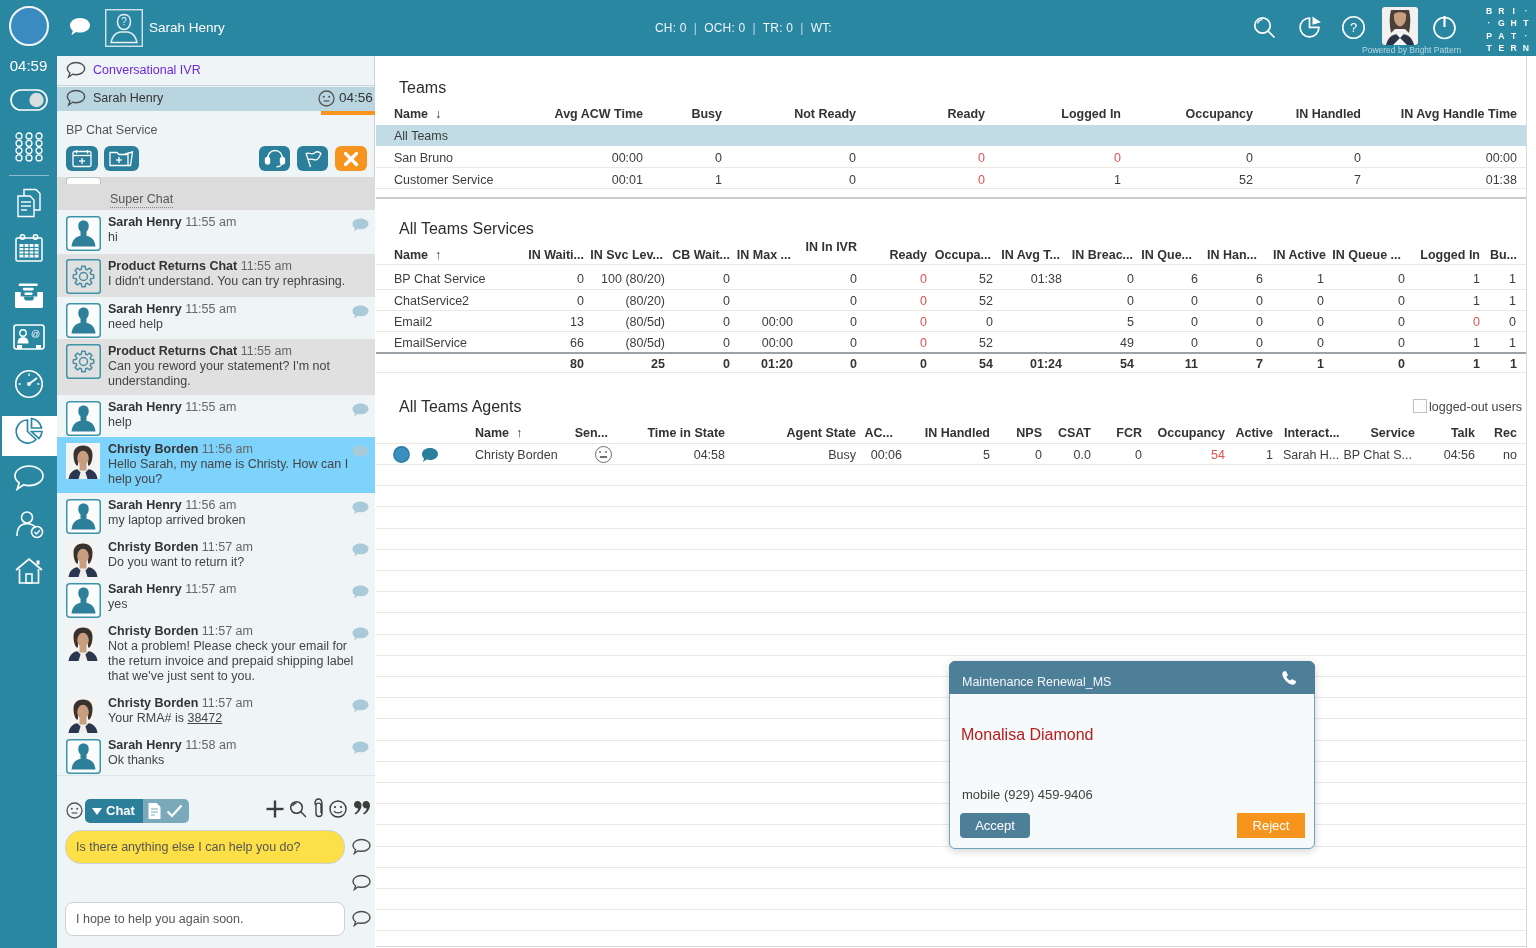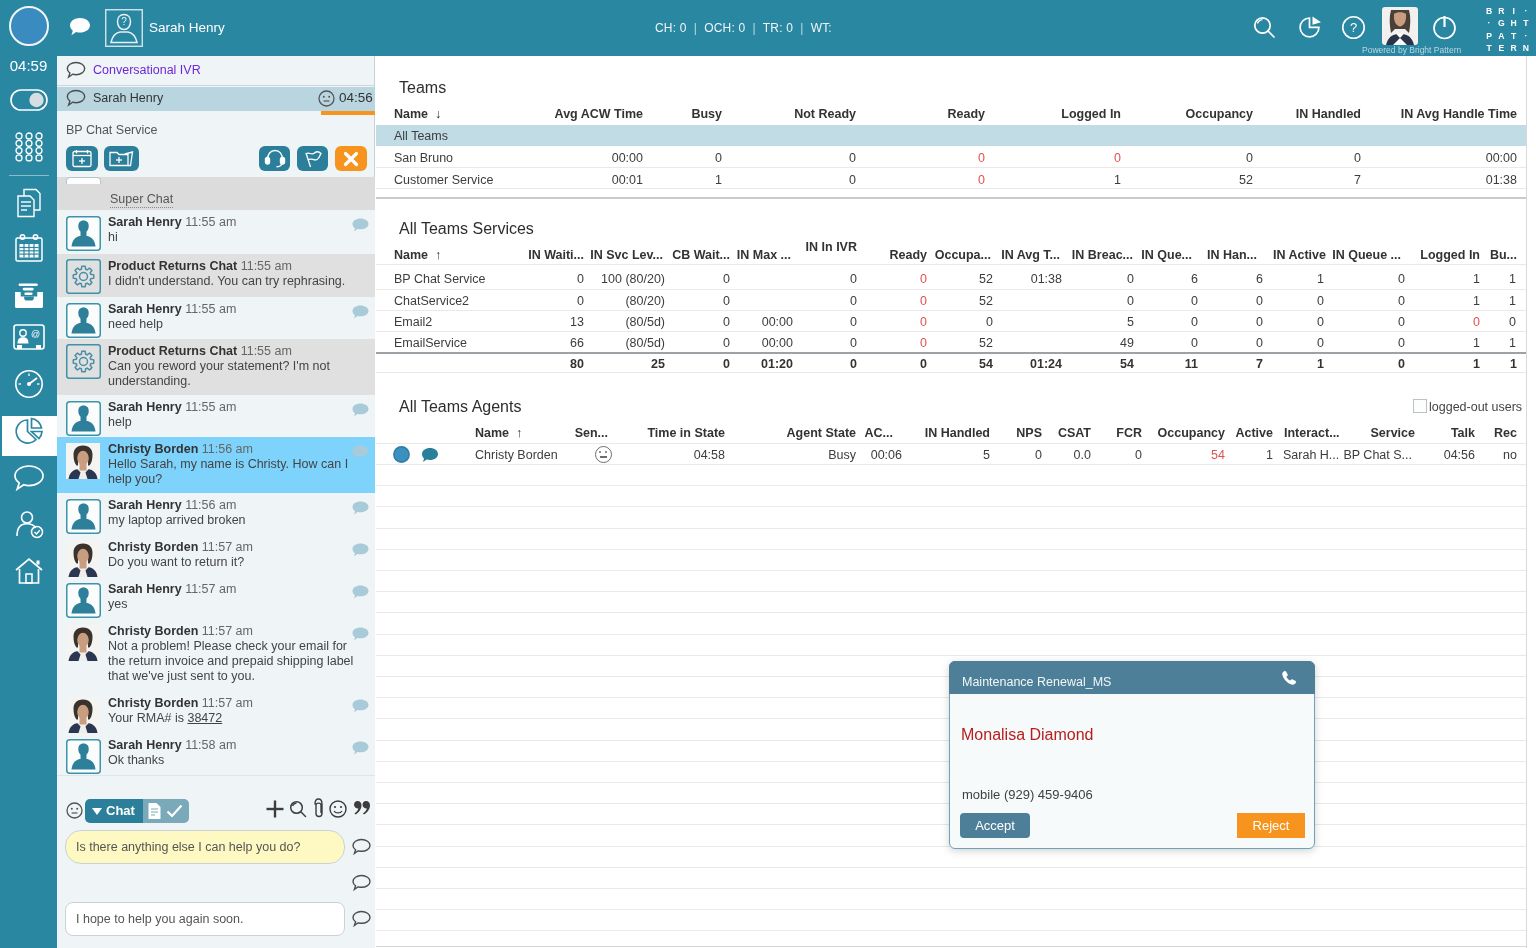--- a/index.html
+++ b/index.html
@@ -491,21 +491,21 @@
           <circle cx="12" cy="7" r="1.1" fill="#3d3d3d"></circle>
           <path d="M5 11 C6.5 13.6 11.5 13.6 13 11" fill="none" stroke="#3d3d3d" stroke-width="1.3"></path>
         </svg>
       <svg class="abs" style="left:297px; top:25px;" width="16" height="14" viewBox="0 0 16 14">
           <g fill="#3d3d3d">
             <path d="M3.5 0 C6 0 7.5 1.8 7.5 4.2 C7.5 8 5 11.5 1.5 13.5 L0.5 12.3 C2.8 10.8 4 9.2 4.3 7.5 C2 7.5 0 6.2 0 3.8 C0 1.6 1.5 0 3.5 0 Z"></path>
             <path d="M3.5 0 C6 0 7.5 1.8 7.5 4.2 C7.5 8 5 11.5 1.5 13.5 L0.5 12.3 C2.8 10.8 4 9.2 4.3 7.5 C2 7.5 0 6.2 0 3.8 C0 1.6 1.5 0 3.5 0 Z" transform="translate(8.5,0)"></path>
           </g>
         </svg>
 
-      <div class="abs" style="left:8px; top:54px; width:280px; height:34px; background:#fef9c3; border:1.5px solid #c9d2d7; border-radius:16px;">
+      <div class="abs" style="left:8px; top:54px; width:280px; height:34px; background:#fde047; border:1.5px solid #c9d2d7; border-radius:16px;">
           <span class="abs" style="left:10px; top:9px; font-size:12.5px; color:#555;">Is there anything else I can help you do?</span>
         </div>
       <svg class="abs" style="left:295px; top:62px;" width="19" height="18" viewBox="0 0 19 18">
           <path d="M9.5 1.5 C14.2 1.5 18 4.1 18 7.4 C18 10.7 14.2 13.3 9.5 13.3 C8.3 13.3 7.2 13.1 6.2 12.8 L2.4 15.5 L3.6 11.8 C2 10.6 1 9.1 1 7.4 C1 4.1 4.8 1.5 9.5 1.5 Z" fill="none" stroke="#4d4d4d" stroke-width="1.4"></path>
         </svg>
       <svg class="abs" style="left:295px; top:98px;" width="19" height="18" viewBox="0 0 19 18">
           <path d="M9.5 1.5 C14.2 1.5 18 4.1 18 7.4 C18 10.7 14.2 13.3 9.5 13.3 C8.3 13.3 7.2 13.1 6.2 12.8 L2.4 15.5 L3.6 11.8 C2 10.6 1 9.1 1 7.4 C1 4.1 4.8 1.5 9.5 1.5 Z" fill="none" stroke="#4d4d4d" stroke-width="1.4"></path>
         </svg>
       <div class="abs" style="left:8px; top:126px; width:280px; height:34px; background:#fff; border:1.5px solid #c9d2d7; border-radius:8px;">
           <span class="abs" style="left:10px; top:9px; font-size:12.5px; color:#555;">I hope to help you again soon.</span>

